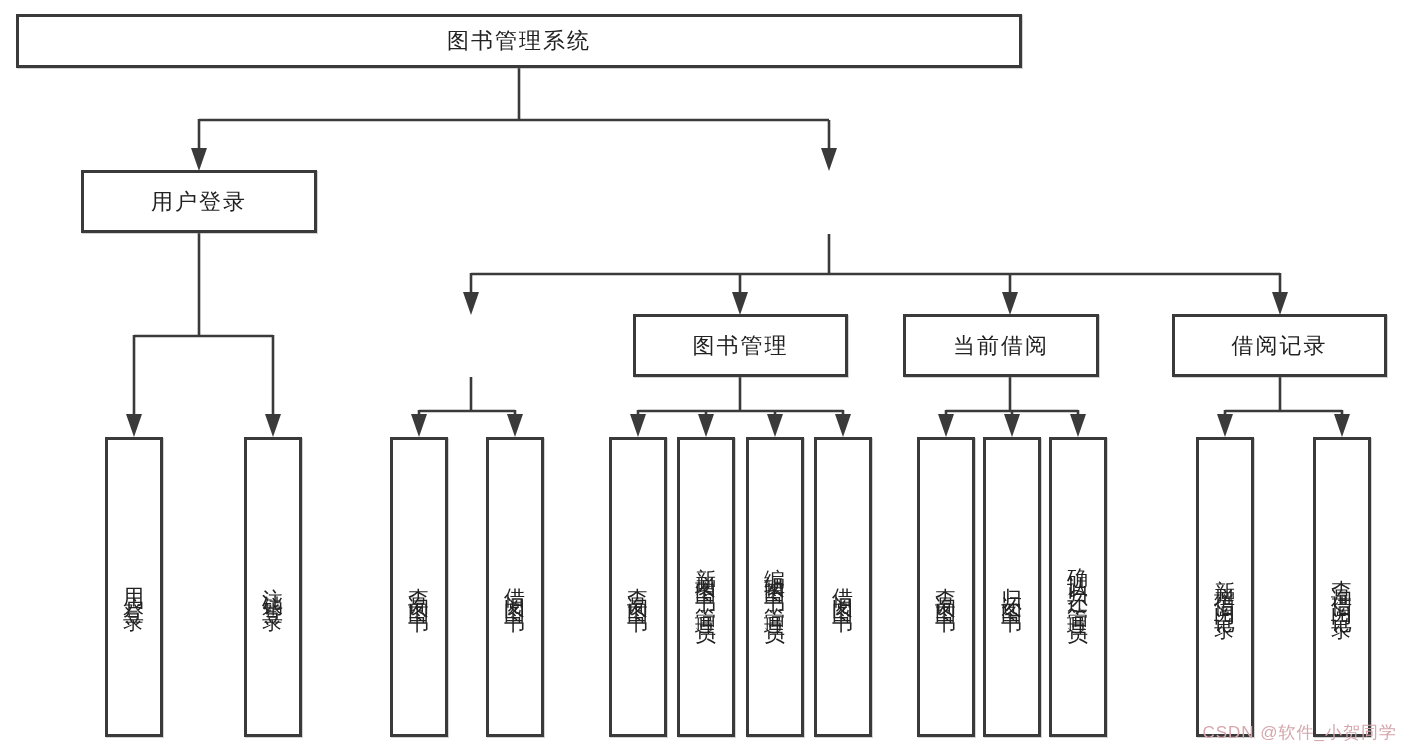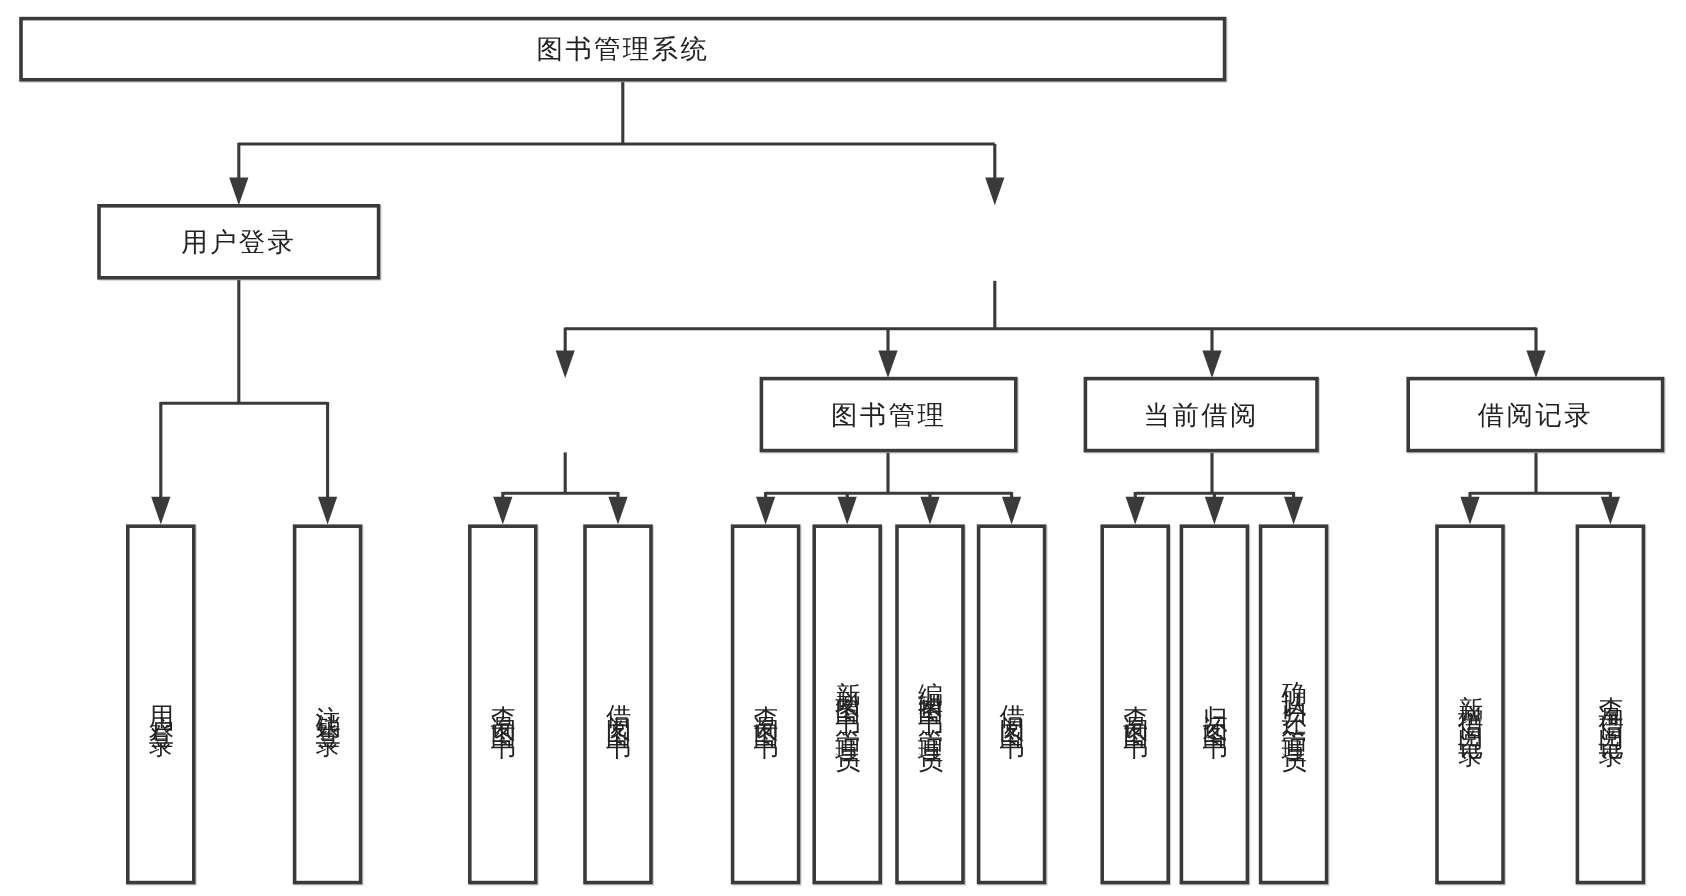--- a/index.html
+++ b/index.html
@@ -175,14 +175,15 @@
     <span>确认归还（管理员）</span>
   </div>
 
   <div class="node v" style="left:1196px;top:437px;width:58px;height:300px">
     <span>新增借阅记录</span>
   </div>
   <div class="node v" style="left:1313px;top:437px;width:58px;height:300px">
     <span>查询借阅记录</span>
   </div>
 
+  <div class="watermark">CSDN @软件_小贺同学</div>
 
 </div>
 
 </body></html>

